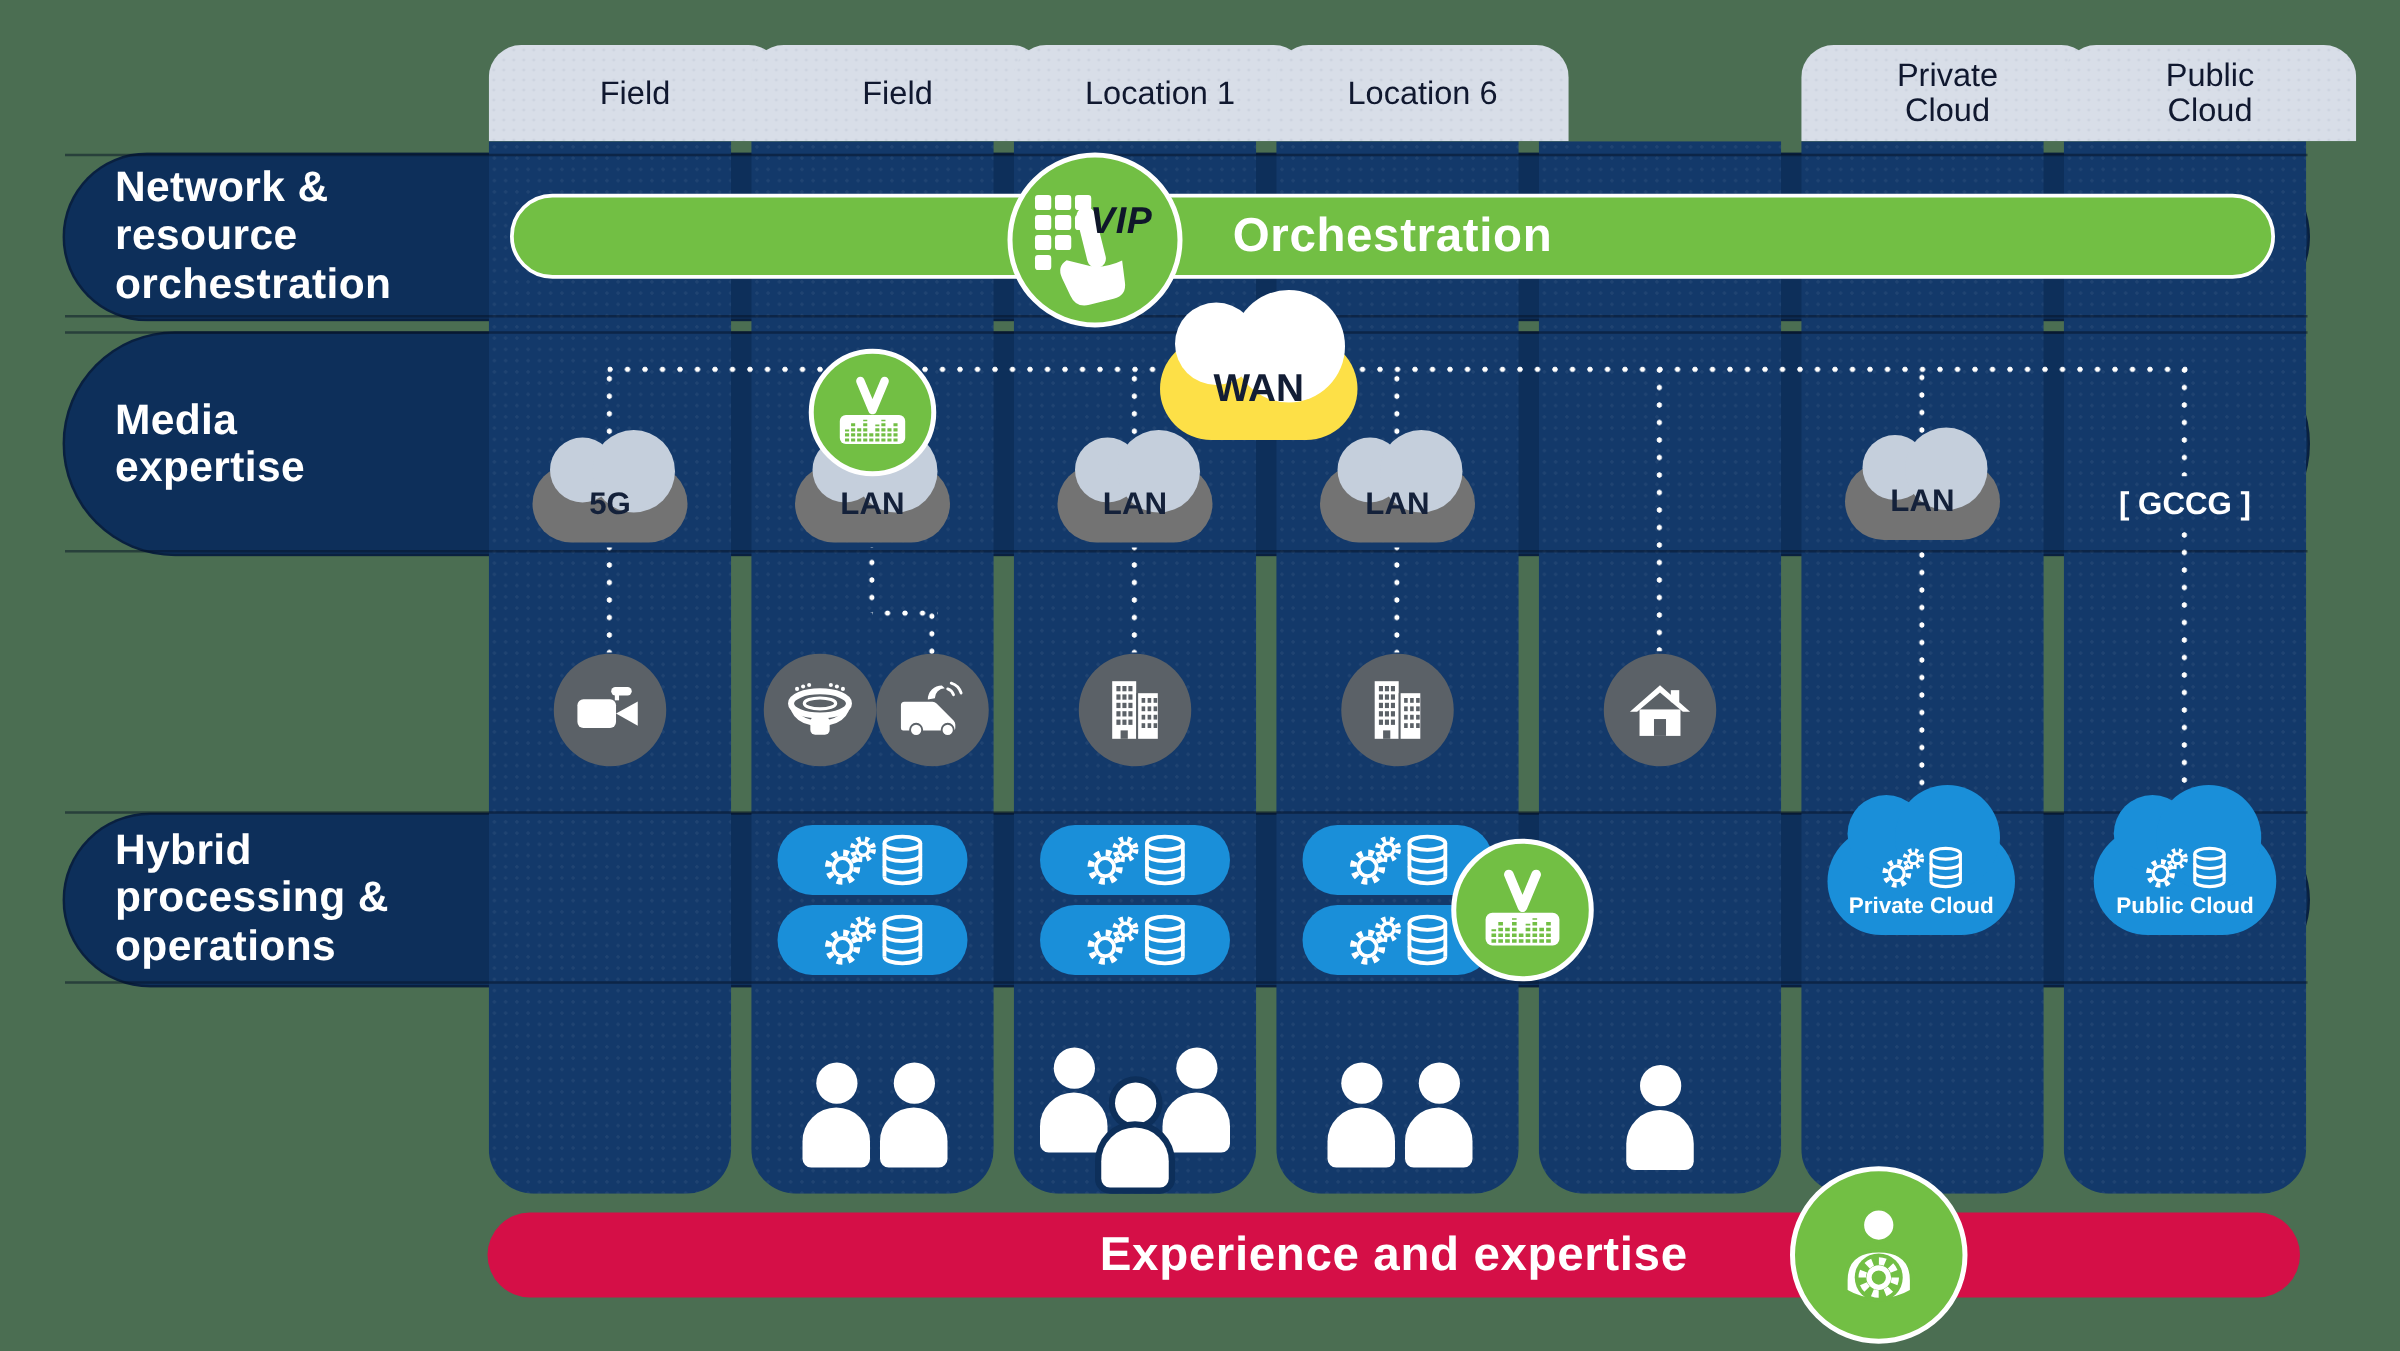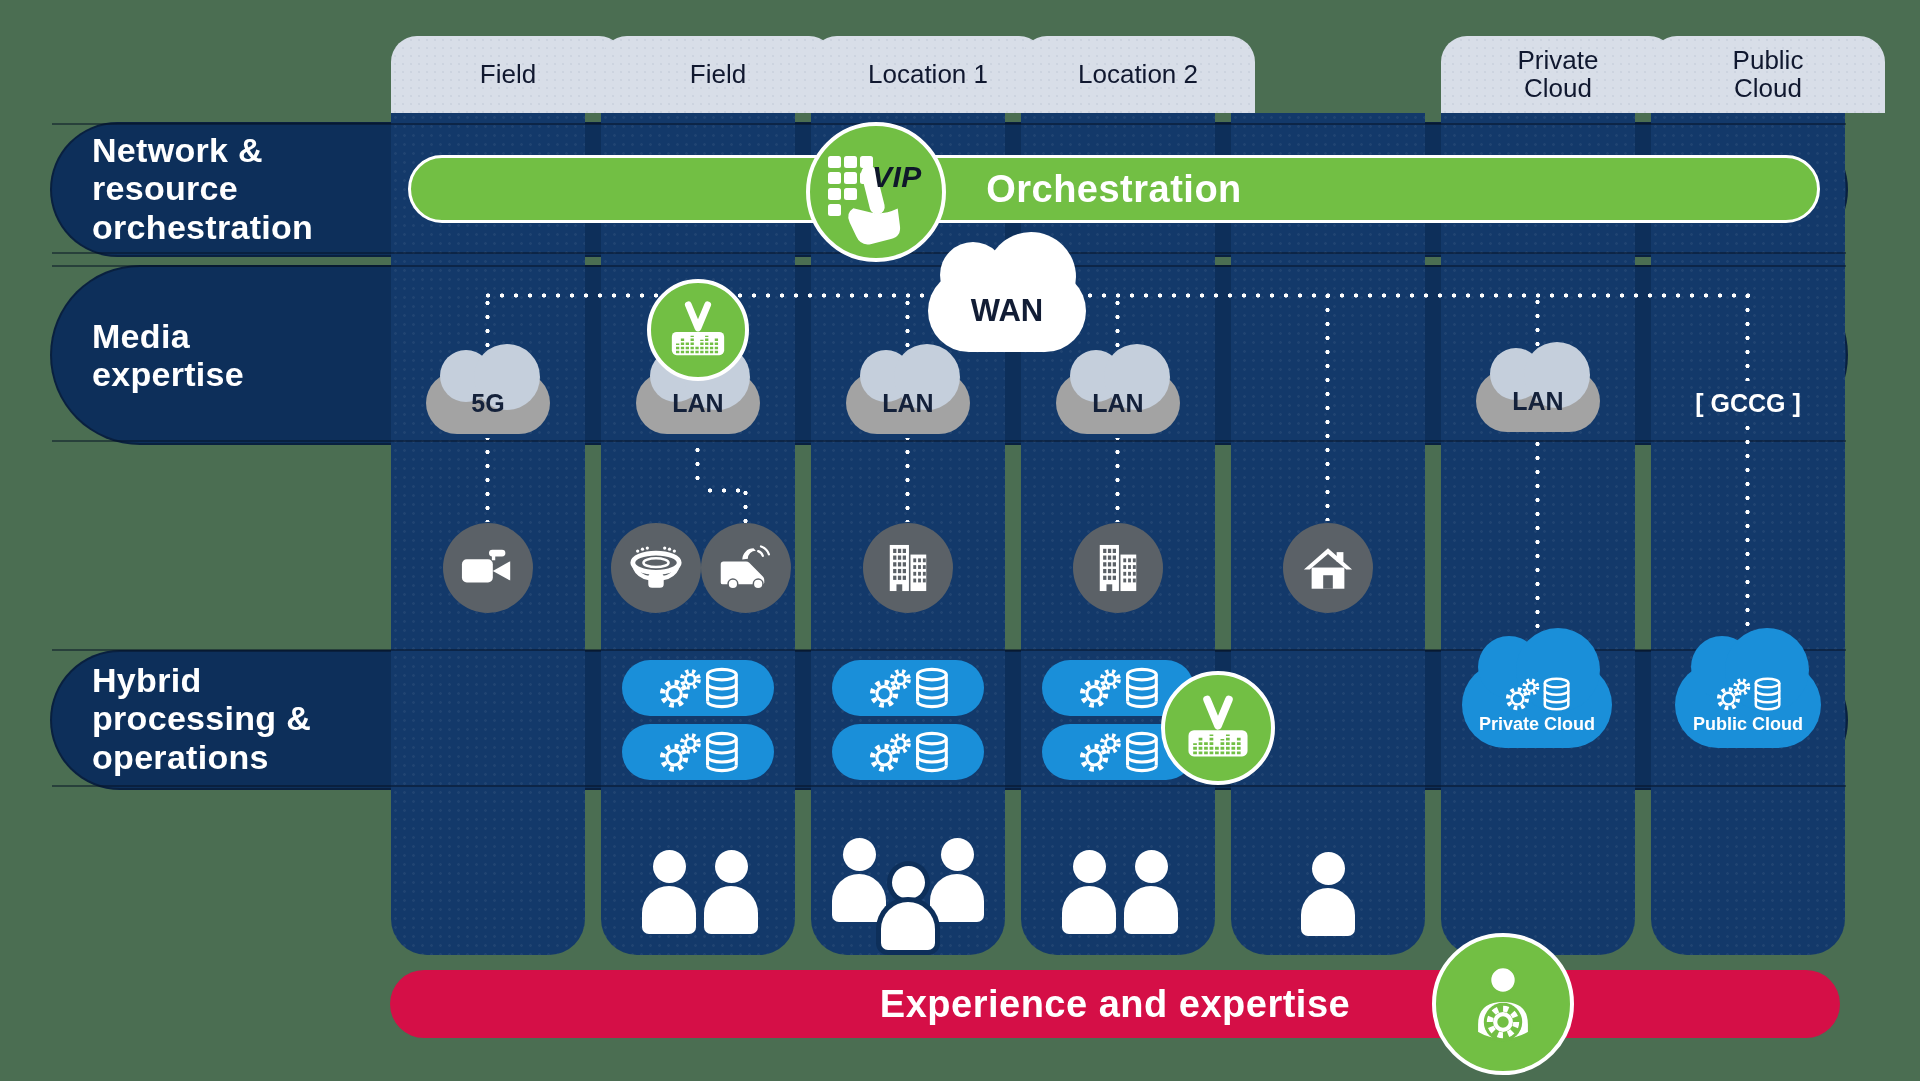--- a/index.html
+++ b/index.html
@@ -44,24 +44,24 @@
   #vip{position:absolute;left:806px;top:122px;width:140px;height:140px;border-radius:50%;
        background:#72bf44;border:4px solid #fff;box-sizing:border-box}
   #vip svg{position:absolute;left:0;top:0}
   #vip .vip-text{position:absolute;left:62px;top:34px;color:#0f172a;font-size:30px;font-weight:bold;
                  font-style:italic;letter-spacing:.5px}
 
   
   .cloud{position:absolute;display:flex;align-items:center;justify-content:center;border-radius:999px}
   .cloud::before,.cloud::after{content:"";position:absolute;border-radius:50%}
   .cloud>*{position:relative;z-index:1}
-  .csm{width:124px;height:62px;background:#a3a3a3;color:#14213a;font-size:25px;font-weight:bold}
+  .csm{width:124px;height:62px;background:#737373;color:#14213a;font-size:25px;font-weight:bold}
   .csm::before{width:52px;height:52px;left:14px;top:-22px;background:#c5cfdc}
   .csm::after{width:66px;height:66px;right:10px;top:-28px;background:#c5cfdc}
-  .cwan{width:158px;height:82px;background:#ffffff;color:#121d35;font-size:31px;font-weight:bold}
+  .cwan{width:158px;height:82px;background:#fde047;color:#121d35;font-size:31px;font-weight:bold}
   .cwan::before{width:66px;height:66px;left:12px;top:-28px;background:#fff}
   .cwan::after{width:90px;height:90px;right:10px;top:-38px;background:#fff}
   .cblue{width:150px;height:86px;background:#1a8fd9;flex-direction:column;color:#fff}
   .cblue::before{width:62px;height:62px;left:16px;top:-26px;background:#1a8fd9}
   .cblue::after{width:84px;height:84px;right:12px;top:-34px;background:#1a8fd9}
   .cblue .clabel{font-size:18px;font-weight:bold;margin-top:2px}
 
   
   .dh{position:absolute;height:5px;background-image:radial-gradient(circle,#fff 1.9px,transparent 2.3px);
       background-size:14px 5px;background-position:center}
@@ -199,21 +199,21 @@
   <div class="hdr" style="left:391px">
       <span>Field</span>
     </div>
   <div class="hdr" style="left:601px">
       <span>Field</span>
     </div>
   <div class="hdr" style="left:811px">
       <span>Location 1</span>
     </div>
   <div class="hdr" style="left:1021px">
-      <span>Location 2</span>
+      <span>Location 6</span>
     </div>
   <div class="hdr narrow" style="left:1441px">
       <span>Private Cloud</span>
     </div>
   <div class="hdr narrow" style="left:1651px">
       <span>Public Cloud</span>
     </div>
 
   <div class="dh" style="left:486px;top:293px;width:1264px"></div>
   <div class="dv" style="left:485px;top:295px;height:72px"></div>

